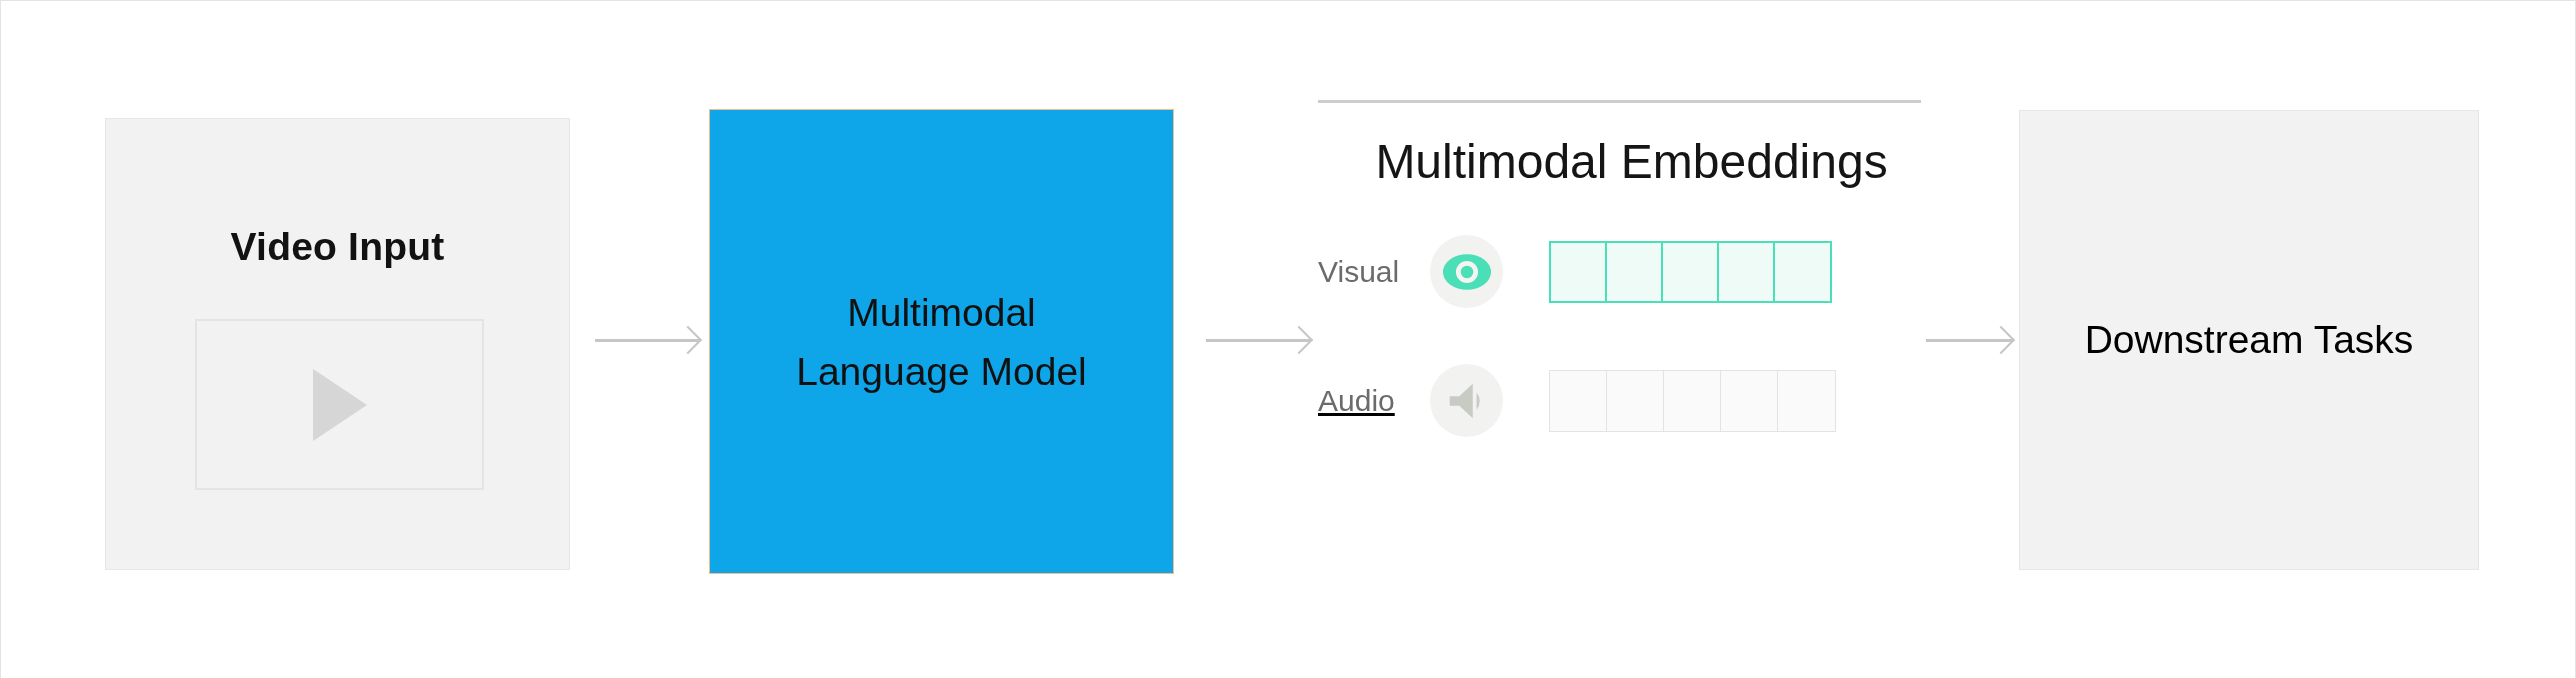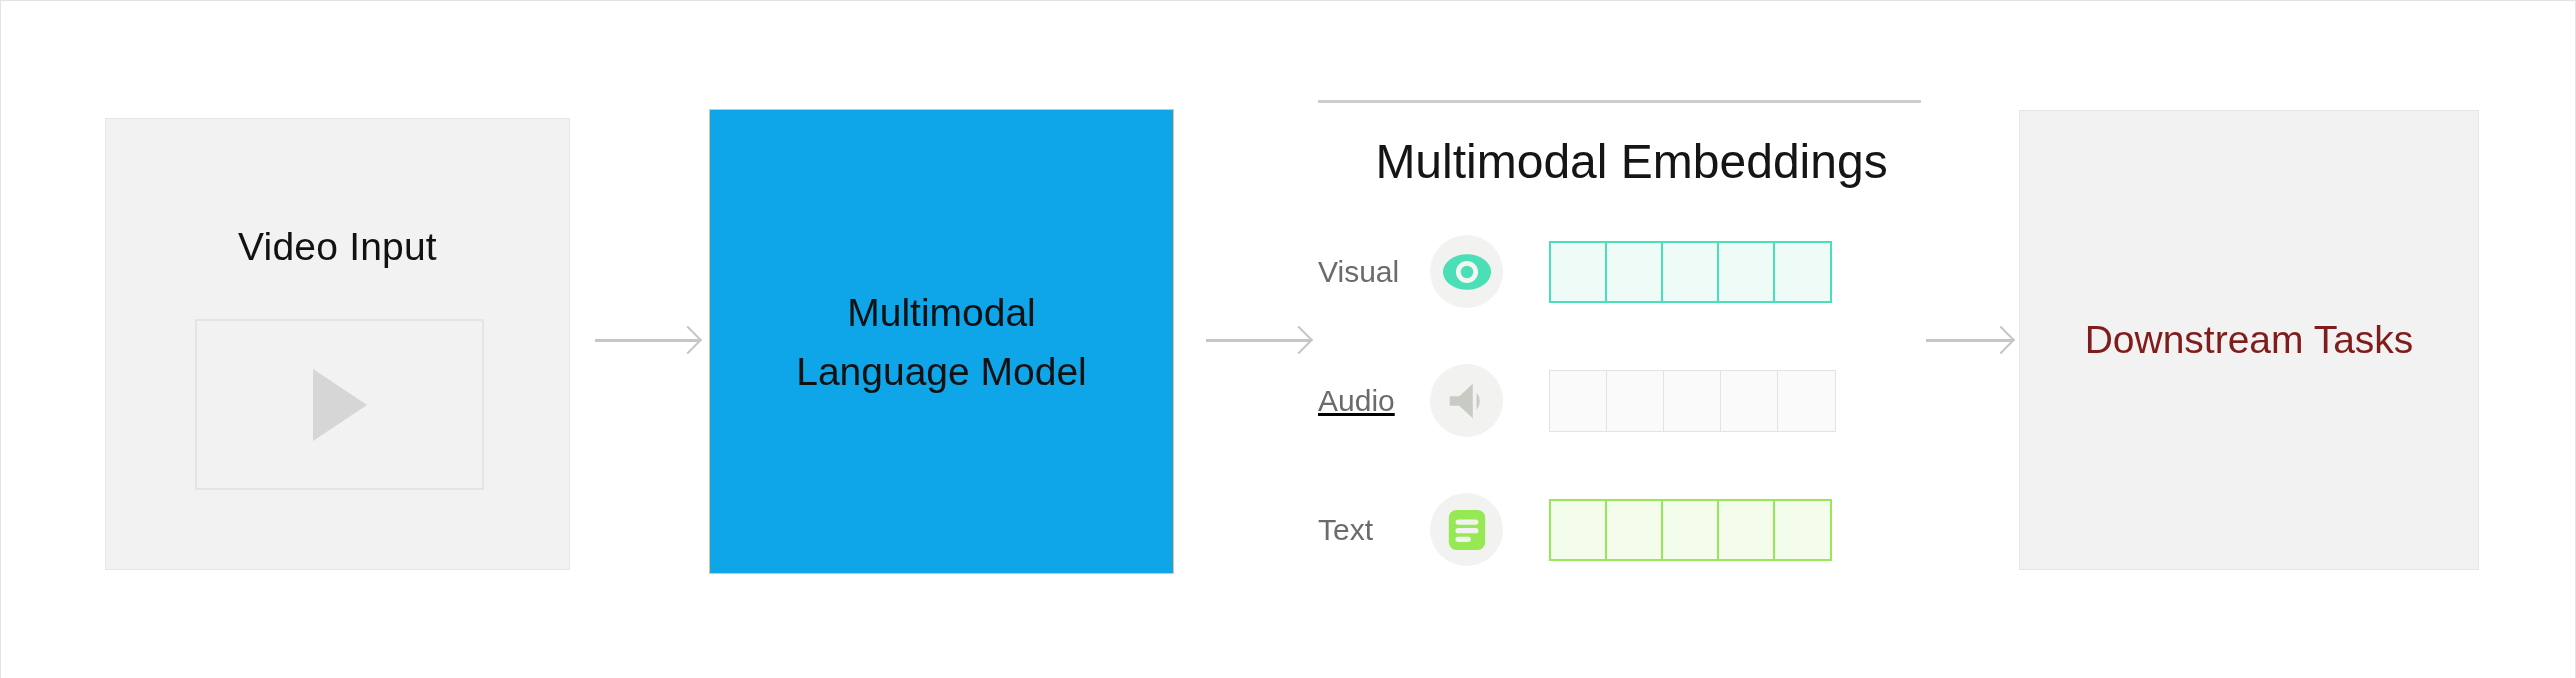--- a/index.html
+++ b/index.html
@@ -18,20 +18,21 @@
     overflow: hidden;
   }
 
   
   #video-input-box {
     position: absolute;
     left: 104px; top: 117px;
     width: 465px; height: 452px;
     background: #f2f2f2;
     border: 1.9px solid #e6e6e6;
+    font-weight: bold;
   }
   #video-input-title {
     position: absolute;
     left: 0; top: 106px;
     width: 100%;
     text-align: center;
     font-size: 39px;
     color: #121212;
     letter-spacing: 0.2px;
   }
@@ -175,21 +176,21 @@
     background: #f2f2f2;
     border: 1.9px solid #e6e6e6;
   }
   #downstream-label {
     position: absolute;
     left: 0; top: 50%;
     transform: translateY(-50%);
     width: 100%;
     text-align: center;
     font-size: 39px;
-    color: #7f1d1d;
+    color: #000000;
   }
 </style>
 </head>
 <body>
 
 <div id="page">
 
   <div id="video-input-box">
     <div id="video-input-title">Video Input</div>
     <div id="video-thumb">
@@ -246,38 +247,20 @@
       </div>
       <div class="cells">
         <div class="cell audio"></div>
         <div class="cell audio"></div>
         <div class="cell audio"></div>
         <div class="cell audio"></div>
         <div class="cell audio"></div>
       </div>
     </div>
 
-    <div id="row-text" class="modality-row">
-      <div class="modality-label">Text</div>
-      <div class="modality-icon-wrap">
-        <svg id="doc-icon" viewBox="0 0 46 46">
-          <rect x="4" y="2" width="38" height="42" rx="8" fill="#96e854"></rect>
-          <rect x="11" y="12" width="24" height="5.5" rx="2.75" fill="#f2f2f0"></rect>
-          <rect x="11" y="21" width="24" height="5.5" rx="2.75" fill="#f2f2f0"></rect>
-          <rect x="11" y="30" width="16" height="5.5" rx="2.75" fill="#f2f2f0"></rect>
-        </svg>
-      </div>
-      <div class="cells">
-        <div class="cell text"></div>
-        <div class="cell text"></div>
-        <div class="cell text"></div>
-        <div class="cell text"></div>
-        <div class="cell text"></div>
-      </div>
-    </div>
   </div>
 
   <div id="arrow-3" class="arrow">
     <div class="shaft"></div>
     <div class="head"></div>
   </div>
 
   <div id="downstream-box">
     <div id="downstream-label">Downstream Tasks</div>
   </div>

